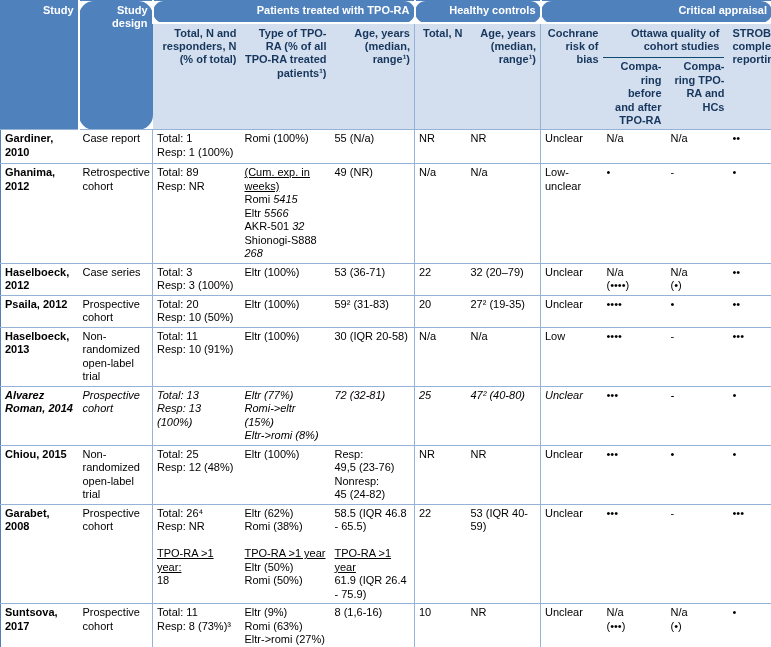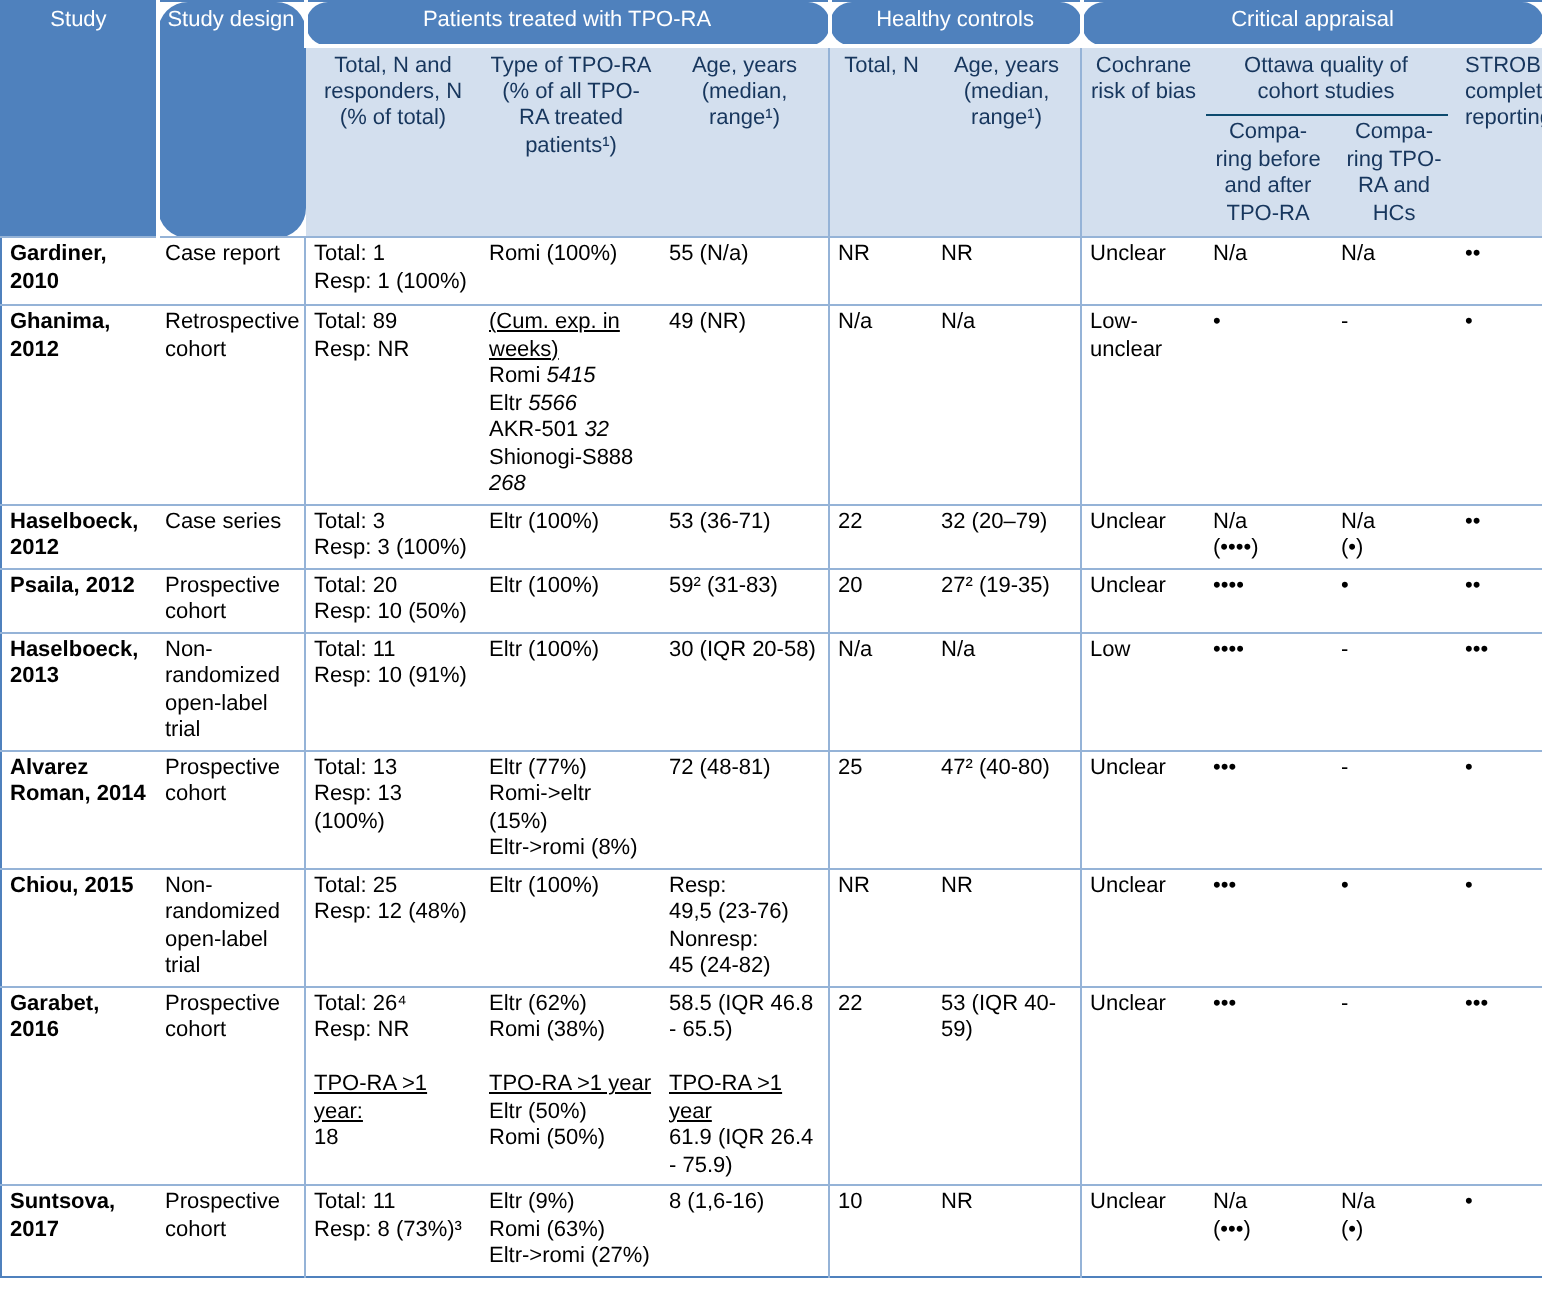--- a/index.html
+++ b/index.html
@@ -7,21 +7,21 @@
   .page{width:771px;}
   table.study-table{
     width:771px;
     border-collapse:collapse;
     table-layout:fixed;
     border:1px solid #4f81bd;
     font-size:11px;
     line-height:1.22;
   }
   
-  thead th{vertical-align:top;text-align:center;font-weight:normal;padding:3px 4px;}
+  thead th{vertical-align:top;text-align:right;font-weight:bold;padding:3px 4px;}
   th.dark{background:#4f81bd;color:#ffffff;}
   th.light{background:#d3dfee;color:#17365d;margin-left:16px;}
   tr.hdr-dark{height:22px;}
   tr.hdr-light{height:96px;}
   th.wsep{border-left:2px solid #ffffff;border-radius:15px;}
   tr.hdr-dark th.span-bottom{border-bottom:2px solid #ffffff;}
   th.light.gb{border-left:1px solid #95b3d7;}
   .ottawa-cell{padding:0;}
   .ottawa-title{padding:3px 4px 4px 4px;border-bottom:1px solid #0c4a6e;margin-right:5px;}
   .ottawa-subs{display:flex;}
@@ -263,38 +263,38 @@
           <td>
             <div class="line"><span>••••</span></div>
           </td>
           <td>
             <div class="line"><span>-</span></div>
           </td>
           <td>
             <div class="line"><span>•••</span></div>
           </td>
         </tr>
-        <tr style="height: 42px;">
+        <tr style="height: 42px; font-style: italic;">
           <td class="study-col">
             <div class="line"><span>Alvarez Roman, 2014</span></div>
           </td>
           <td>
             <div class="line"><span>Prospective cohort</span></div>
           </td>
           <td class="gb">
             <div class="line"><span>Total: 13</span></div>
             <div class="line"><span>Resp: 13 (100%)</span></div>
           </td>
           <td>
             <div class="line"><span>Eltr (77%)</span></div>
             <div class="line"><span>Romi-&gt;eltr (15%)</span></div>
             <div class="line"><span>Eltr-&gt;romi  (8%)</span></div>
           </td>
           <td>
-            <div class="line"><span>72 (48-81)</span></div>
+            <div class="line"><span>72 (32-81)</span></div>
           </td>
           <td class="gb">
             <div class="line"><span>25</span></div>
           </td>
           <td>
             <div class="line"><span>47²  (40-80)</span></div>
           </td>
           <td class="gb">
             <div class="line"><span>Unclear</span></div>
           </td>
@@ -342,21 +342,21 @@
           </td>
           <td>
             <div class="line"><span>•</span></div>
           </td>
           <td>
             <div class="line"><span>•</span></div>
           </td>
         </tr>
         <tr style="height: 93px;">
           <td class="study-col">
-            <div class="line"><span>Garabet, 2016</span></div>
+            <div class="line"><span>Garabet, 2008</span></div>
           </td>
           <td>
             <div class="line"><span>Prospective cohort</span></div>
           </td>
           <td class="gb">
             <div class="line"><span>Total: 26⁴</span></div>
             <div class="line"><span>Resp: NR</span></div>
             <div class="line"><span></span></div>
             <div class="line"><span class="u">TPO-RA &gt;1 year:</span></div>
             <div class="line"><span>18</span></div>

